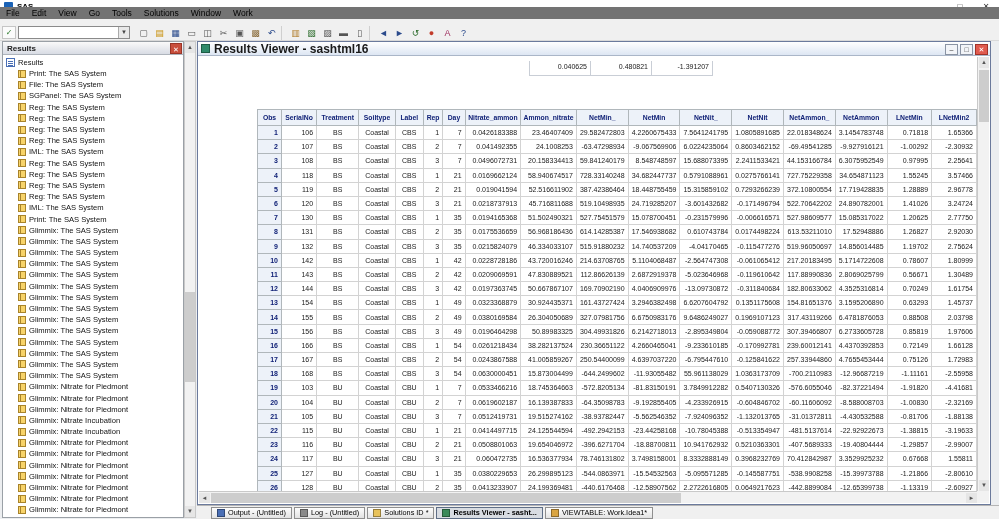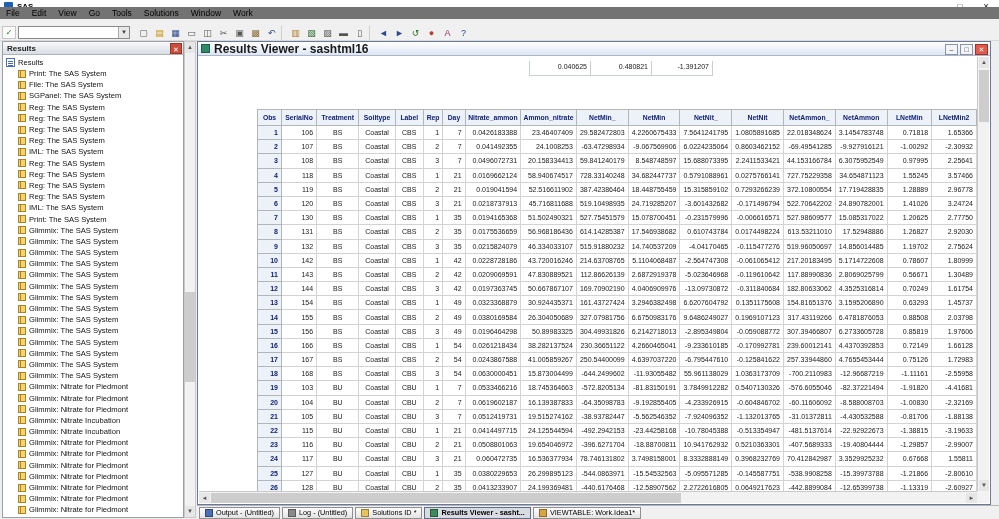--- a/index.html
+++ b/index.html
@@ -76,21 +76,21 @@
   #v-scroll { position:absolute; right:1px; top:15px; width:12px; bottom:13px; background:#f2f2f2; border-left:1px solid #c9c9c9; }
   #v-scroll .up { top:0; left:1px; } #v-scroll .down { bottom:0; left:1px; }
   #v-thumb { position:absolute; left:1px; top:13px; width:10px; height:52px; background:#cdcdcd; }
   #h-scroll { position:absolute; left:1px; bottom:1px; right:13px; height:12px; background:#f2f2f2; border-top:1px solid #c9c9c9; }
   .sb-arrow-h { position:absolute; top:1px; width:11px; height:10px; background:#e6e6e6; color:#555; font-size:6px; text-align:center; line-height:10px; }
   #h-scroll .left { left:0; } #h-scroll .right { right:0; }
   #h-thumb { position:absolute; left:12px; top:1px; width:470px; height:10px; background:#cdcdcd; }
   #v-corner { position:absolute; right:1px; bottom:1px; width:12px; height:12px; background:#f2f2f2; }
 
   
-  #windowbar { position:absolute; left:197px; top:464px; right:0; height:14px; background:#f0f0f0; border-top:1px solid #b5b5b5; display:flex; align-items:center; }
+  #windowbar { position:absolute; left:197px; top:464px; right:0; height:14px; background:#f0f0f0; border-top:1px solid #b5b5b5; display:flex; align-items:center;padding-left:12px; }
   .wtab { display:flex; align-items:center; height:12px; margin-left:2px; padding:0 5px; border:1px solid #8f8f8f; background:linear-gradient(#fdfdfd,#e3e3e3); font-size:7.3px; white-space:nowrap; overflow:hidden; }
   .wtab.active { background:#d8dce2; border-color:#5f6e86; font-weight:bold;justify-content:flex-end; }
   .wtab-icon { width:8px; height:8px; margin-right:3px; border:1px solid rgba(0,0,0,.35); flex:0 0 8px; }
 </style>
 </head>
 <body>
 
 <div id="titlebar">
   <div id="app-icon"></div>
   <span id="app-title">SAS</span>

